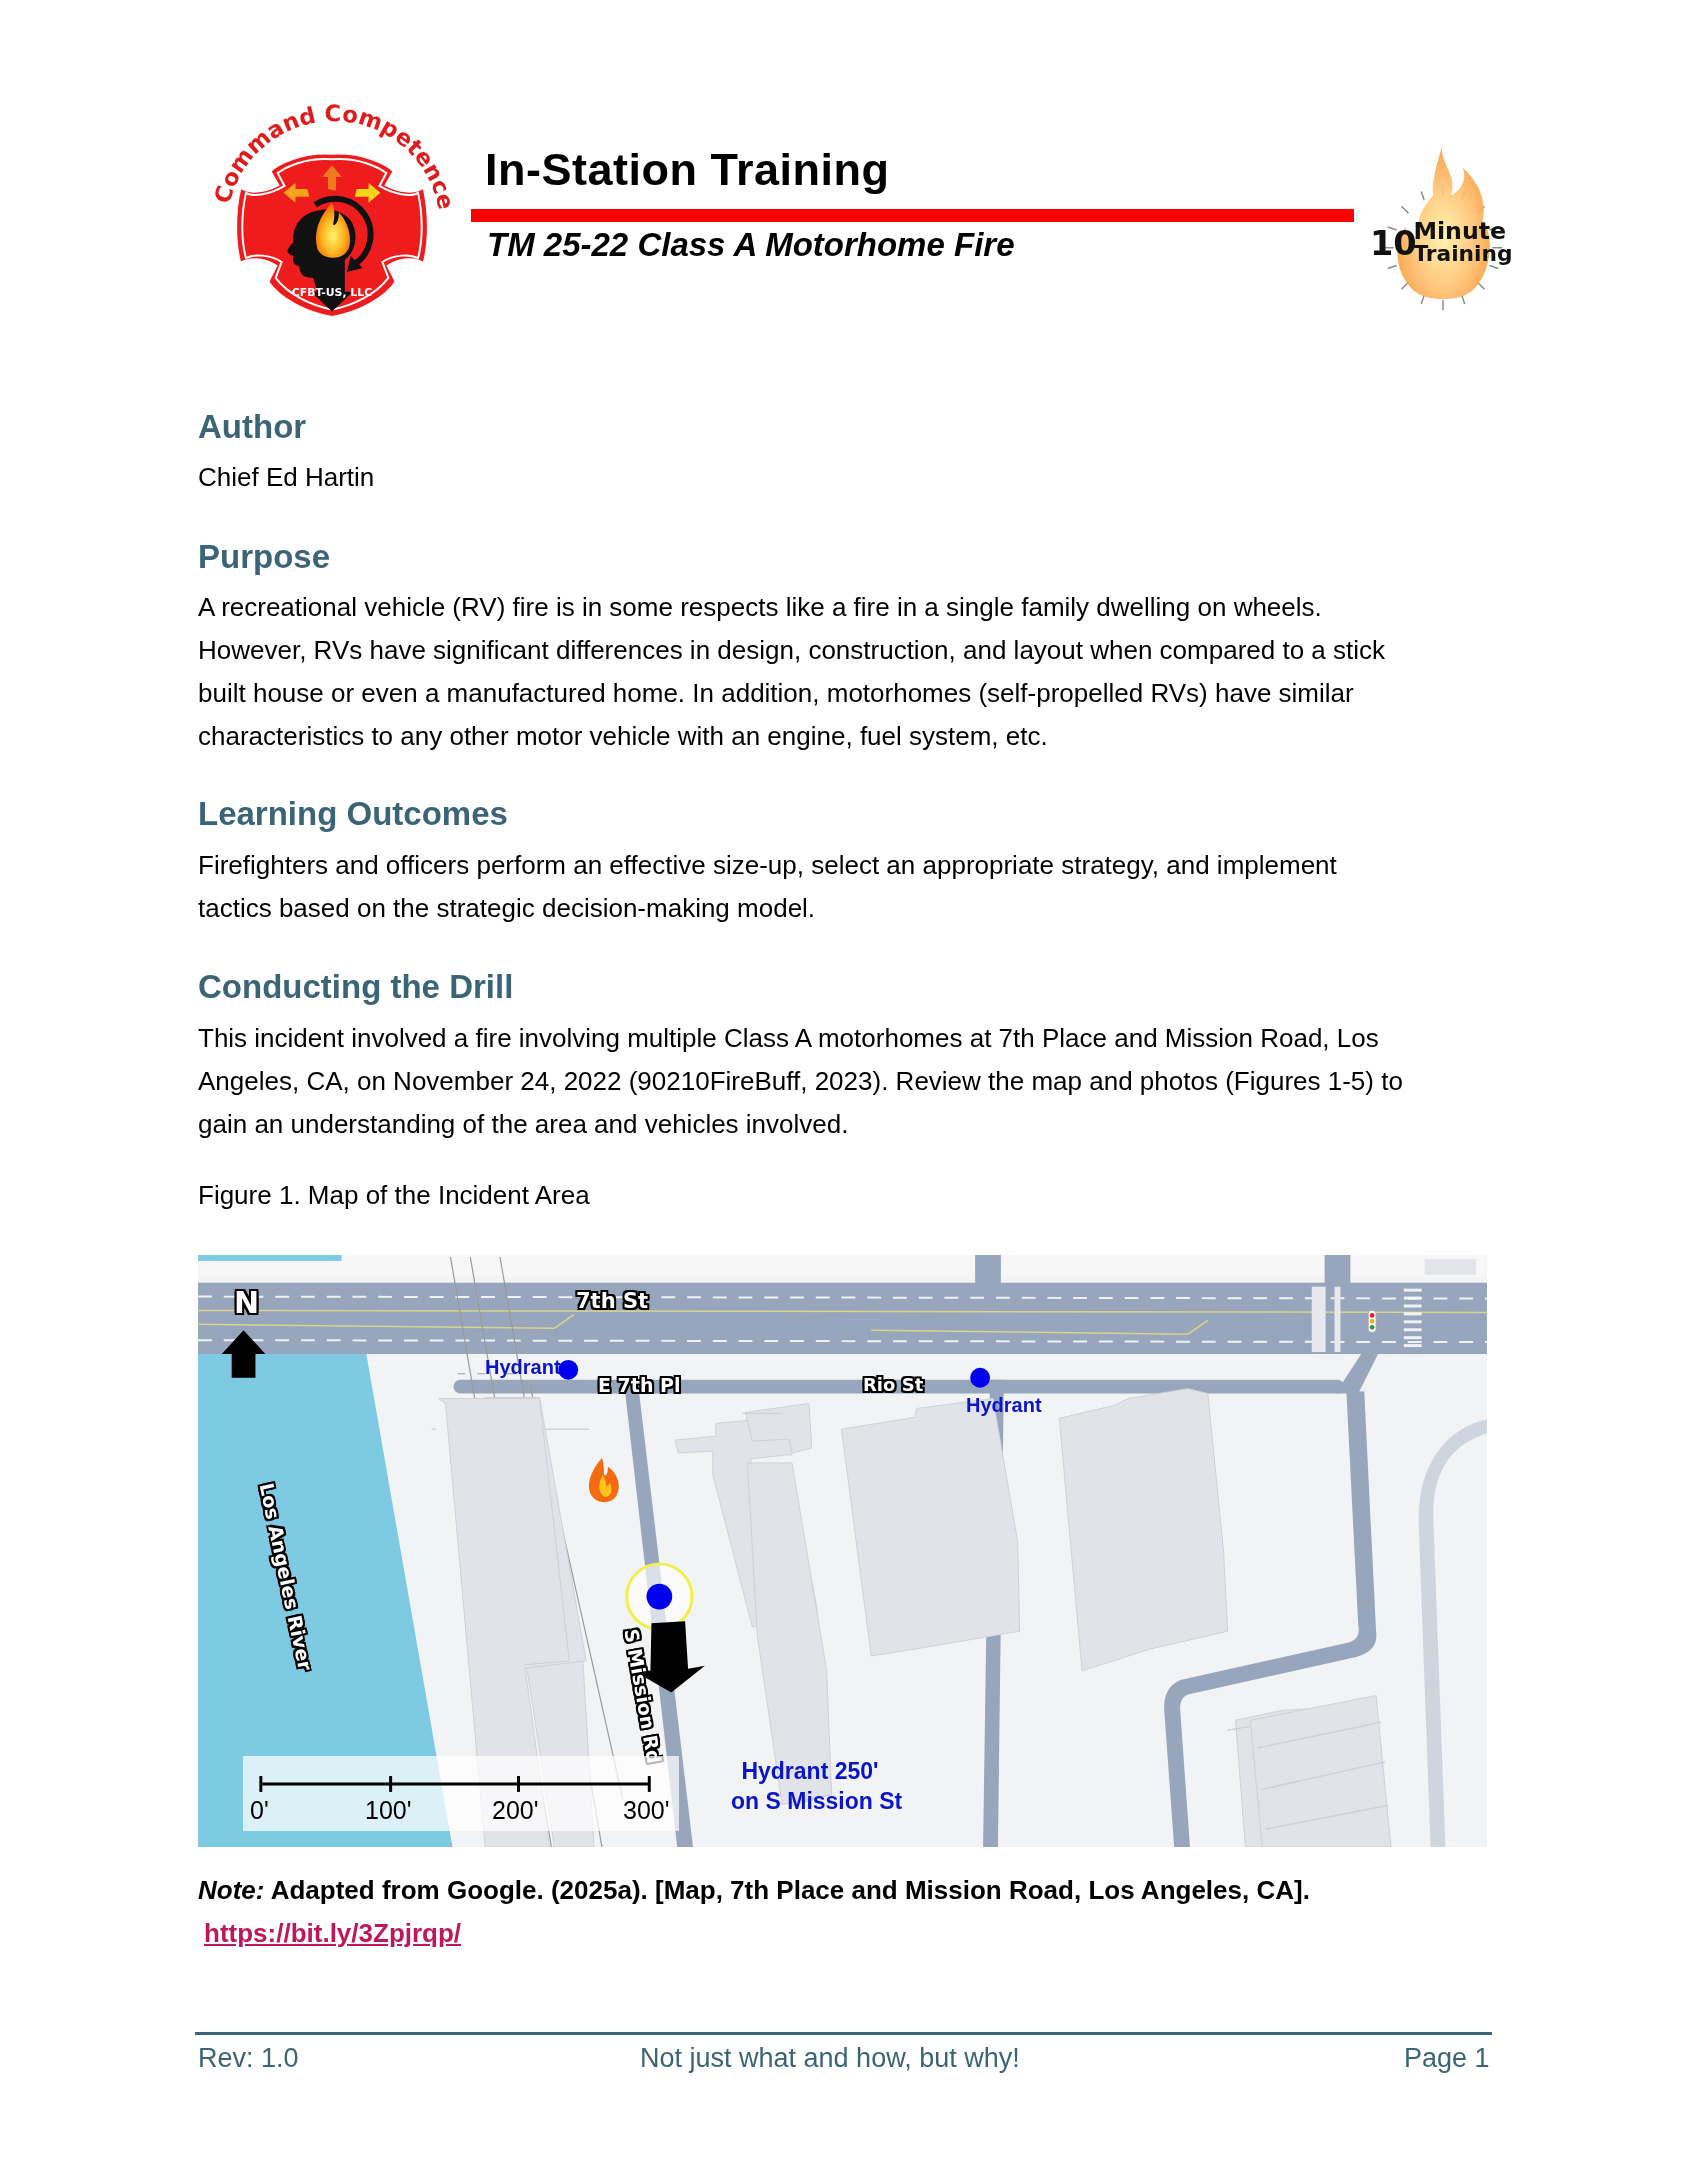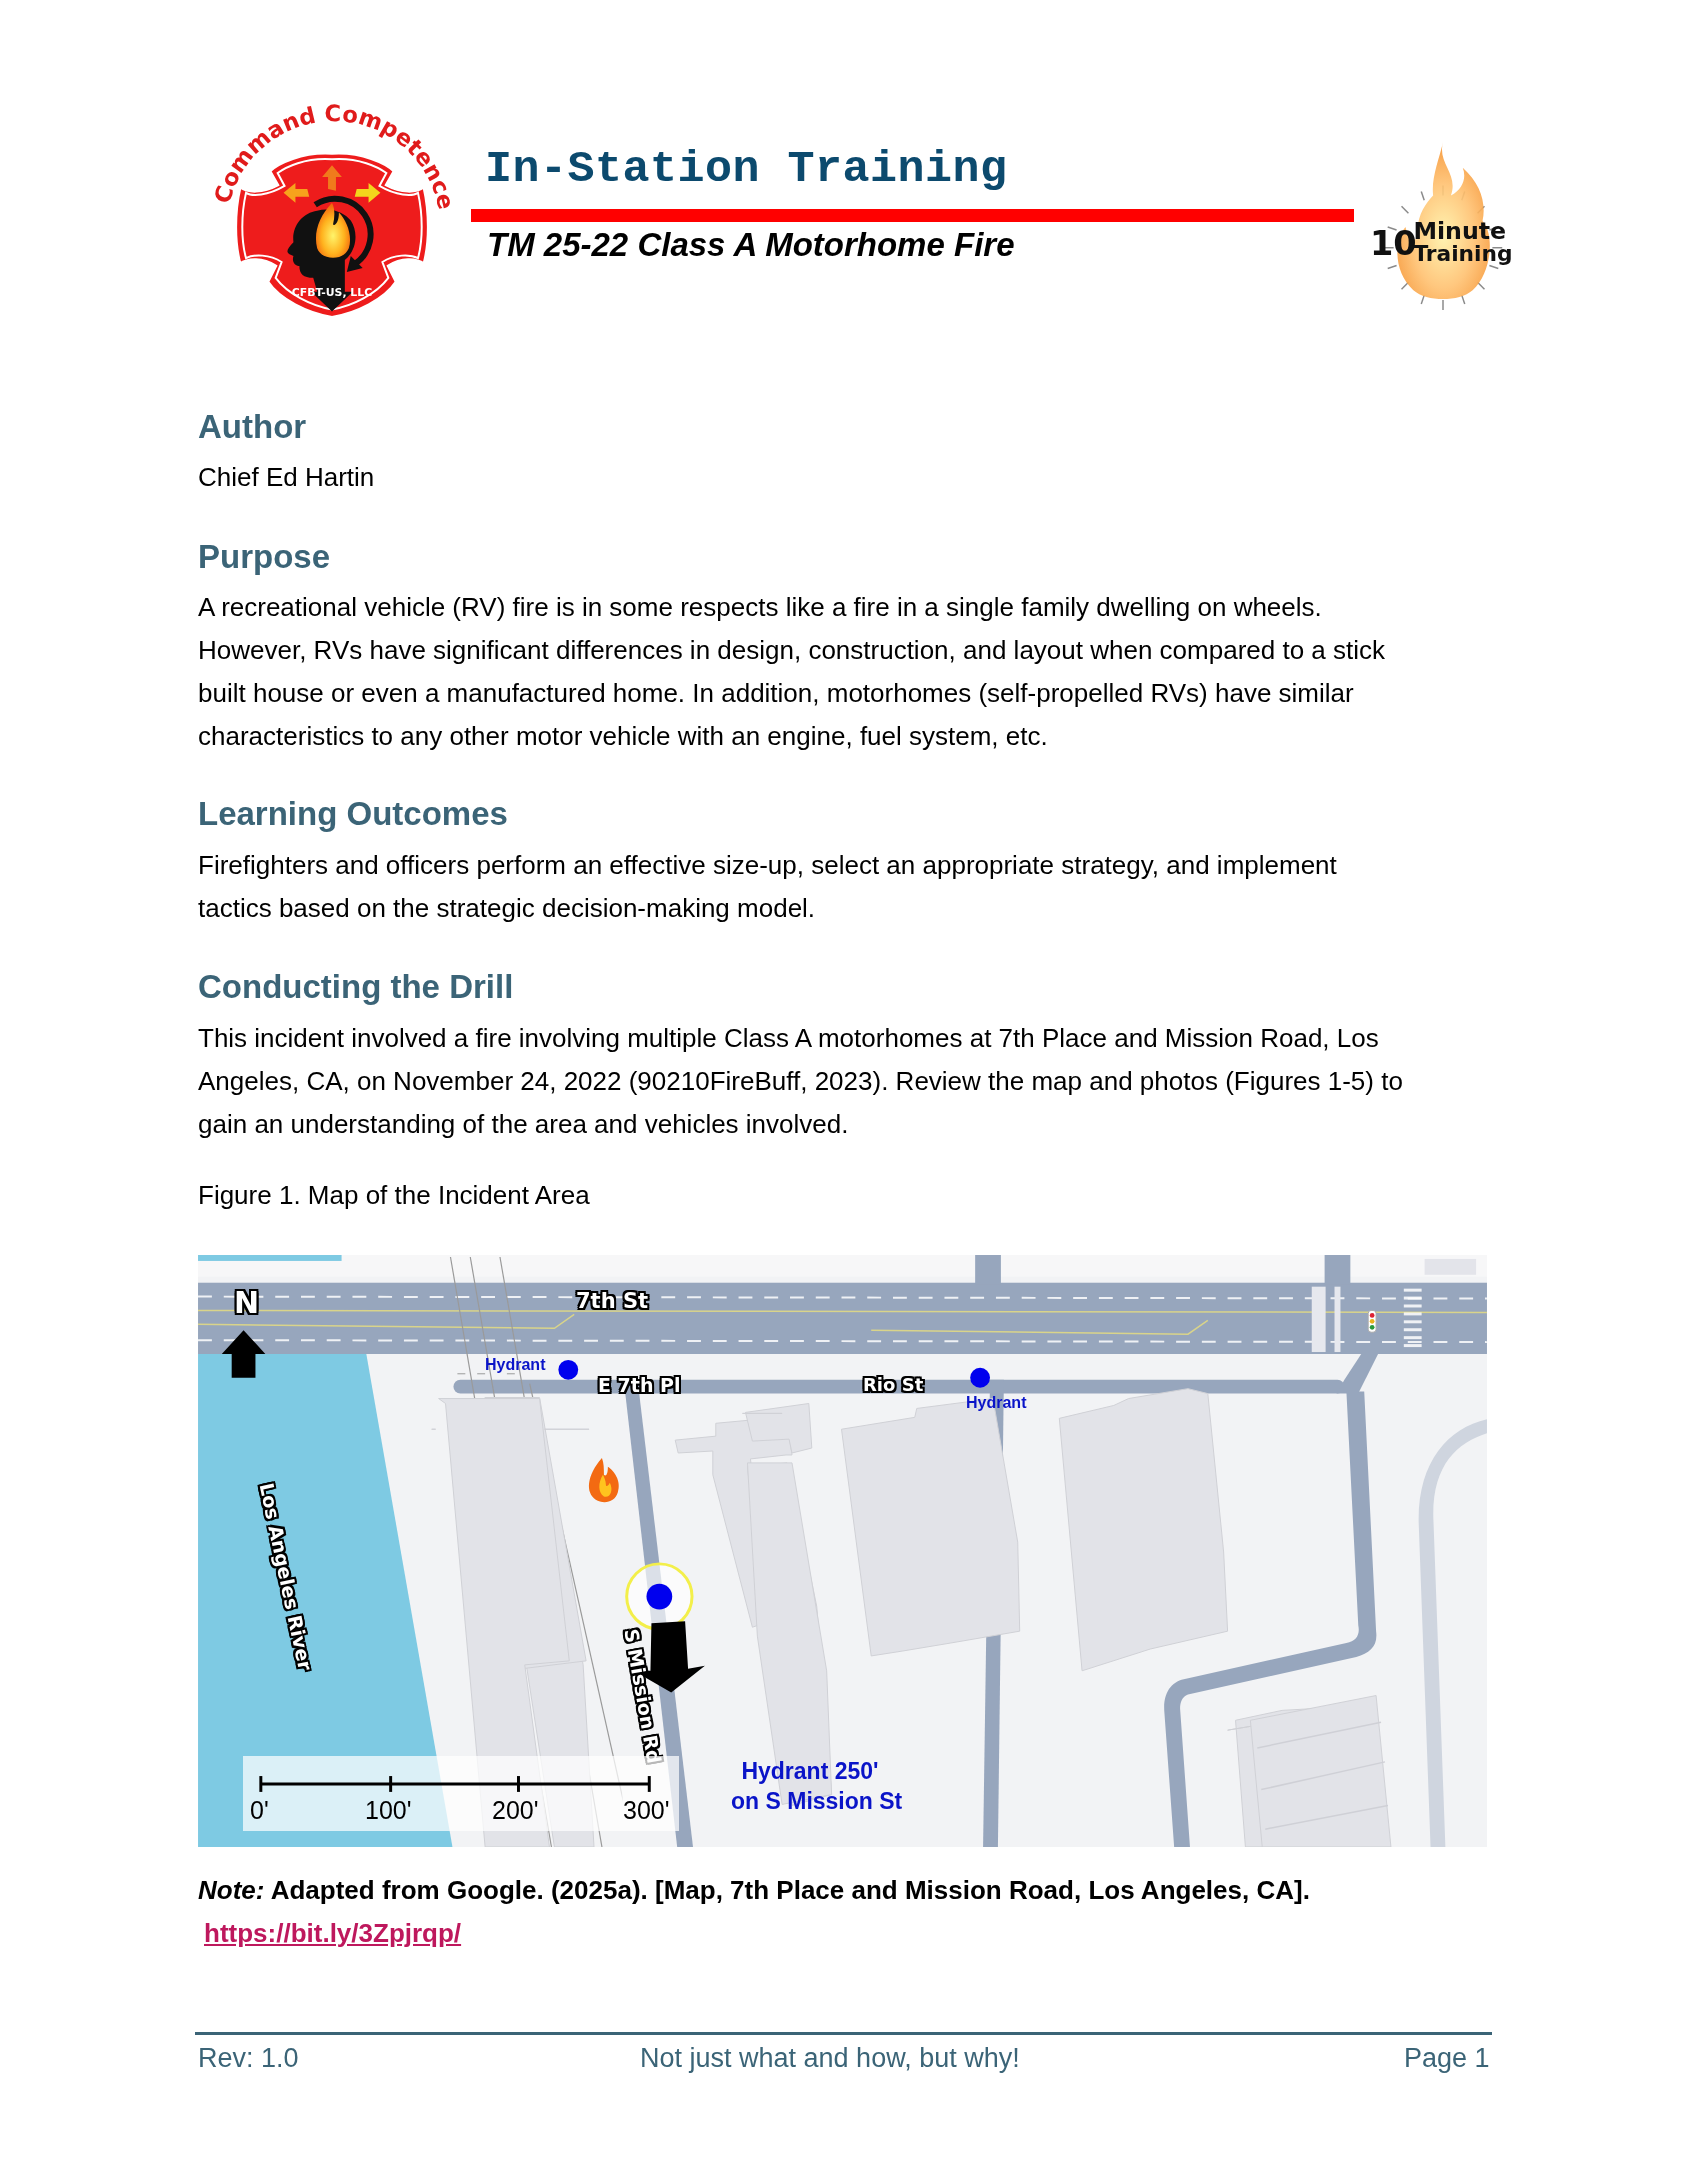--- a/index.html
+++ b/index.html
@@ -1,32 +1,32 @@
 <!DOCTYPE html>
 <html><head>
 <meta charset="utf-8">
 <style>
   html, body { margin:0; padding:0; background:#ffffff; }
   body { width:1683px; height:2178px; position:relative; font-family:"Liberation Sans", "DejaVu Sans", sans-serif; color:#000; overflow:hidden; }
   .abs { position:absolute; }
   
   .logo { left:208px; top:94px; width:248px; height:257px; }
-  .title { left:485px; top:144px; font-family:Liberation Mono, monospace; font-weight:bold; font-size:45px; letter-spacing:0.5px; transform:scaleX(1.0); color:#0c4a6e; }
+  .title { left:485px; top:144px; font-family:Liberation Sans, sans-serif; font-weight:bold; font-size:45px; letter-spacing:0.5px; transform:scaleX(1.0); color:#000000; }
   .redbar { left:471px; top:209px; width:883px; height:13px; background:#ff0000; }
   .subtitle { left:487px; top:226px; font-style:italic; font-weight:bold; font-size:33px; color:#000; }
   .tenmin { left:1364px; top:134px; width:158px; height:183px; }
   
   .h { left:198px; font-size:33px; color:#3b6477; font-weight:bold; }
   .p { left:198px; width:1297px; font-size:26px; line-height:43px; color:#000; }
   .link { color:#be185d; text-decoration:underline;margin-left:6px; }
   
   .map { left:198px; top:1255px; width:1289px; height:592px; overflow:hidden; background:#f2f3f5; }
   .maplabel { font-family:"DejaVu Sans", sans-serif; font-weight:bold; color:#fff; font-size:21px;
      text-shadow: -2px -2px 0 #000, 2px -2px 0 #000, -2px 2px 0 #000, 2px 2px 0 #000, 0 2px 0 #000, 0 -2px 0 #000, 2px 0 0 #000, -2px 0 0 #000; white-space:nowrap; }
-  .hyd-label { font-family:"Liberation Sans", sans-serif; font-weight:bold; color:#0a14c8; font-size:16px; white-space:nowrap; }
+  .hyd-label { font-family:"Liberation Sans", sans-serif; font-weight:bold; color:#0a14c8; font-size:20px; white-space:nowrap; }
   .scale-box { left:243px; top:1756px; width:436px; height:75px; background:rgba(255,255,255,0.72); }
   .scale-text { font-size:25px; color:#000; font-family:"Liberation Sans", sans-serif; }
   
   .footline { left:195px; top:2032px; width:1297px; height:3px; background:#3b6477; }
   .foot { top:2043px; font-size:27px; color:#3b6477; }
 </style>
 </head>
 <body>
 
 <div class="abs logo">

